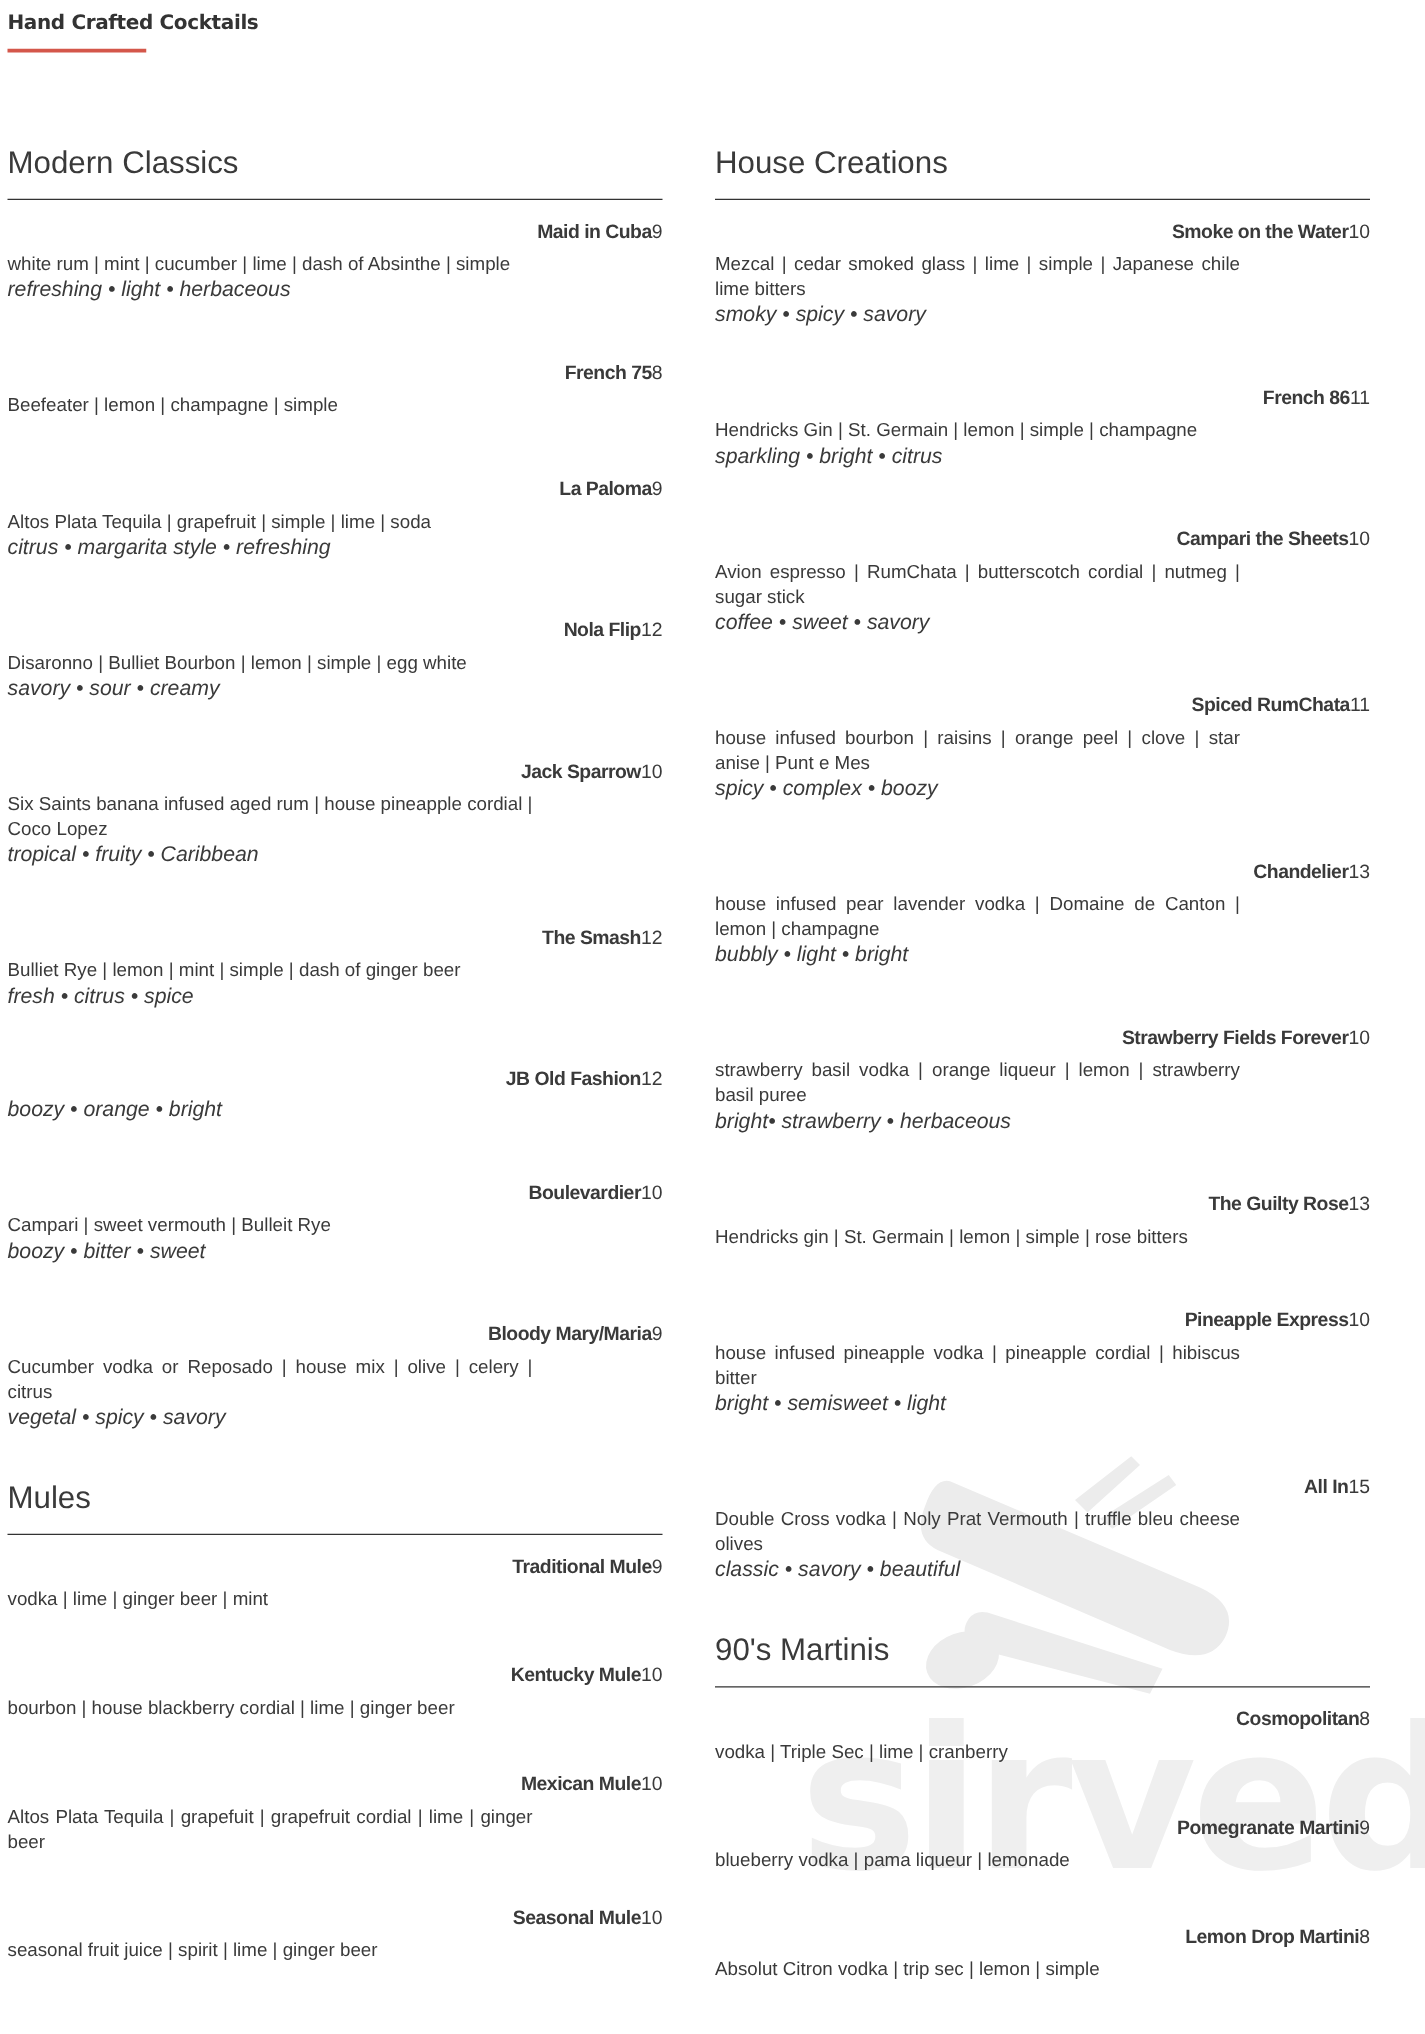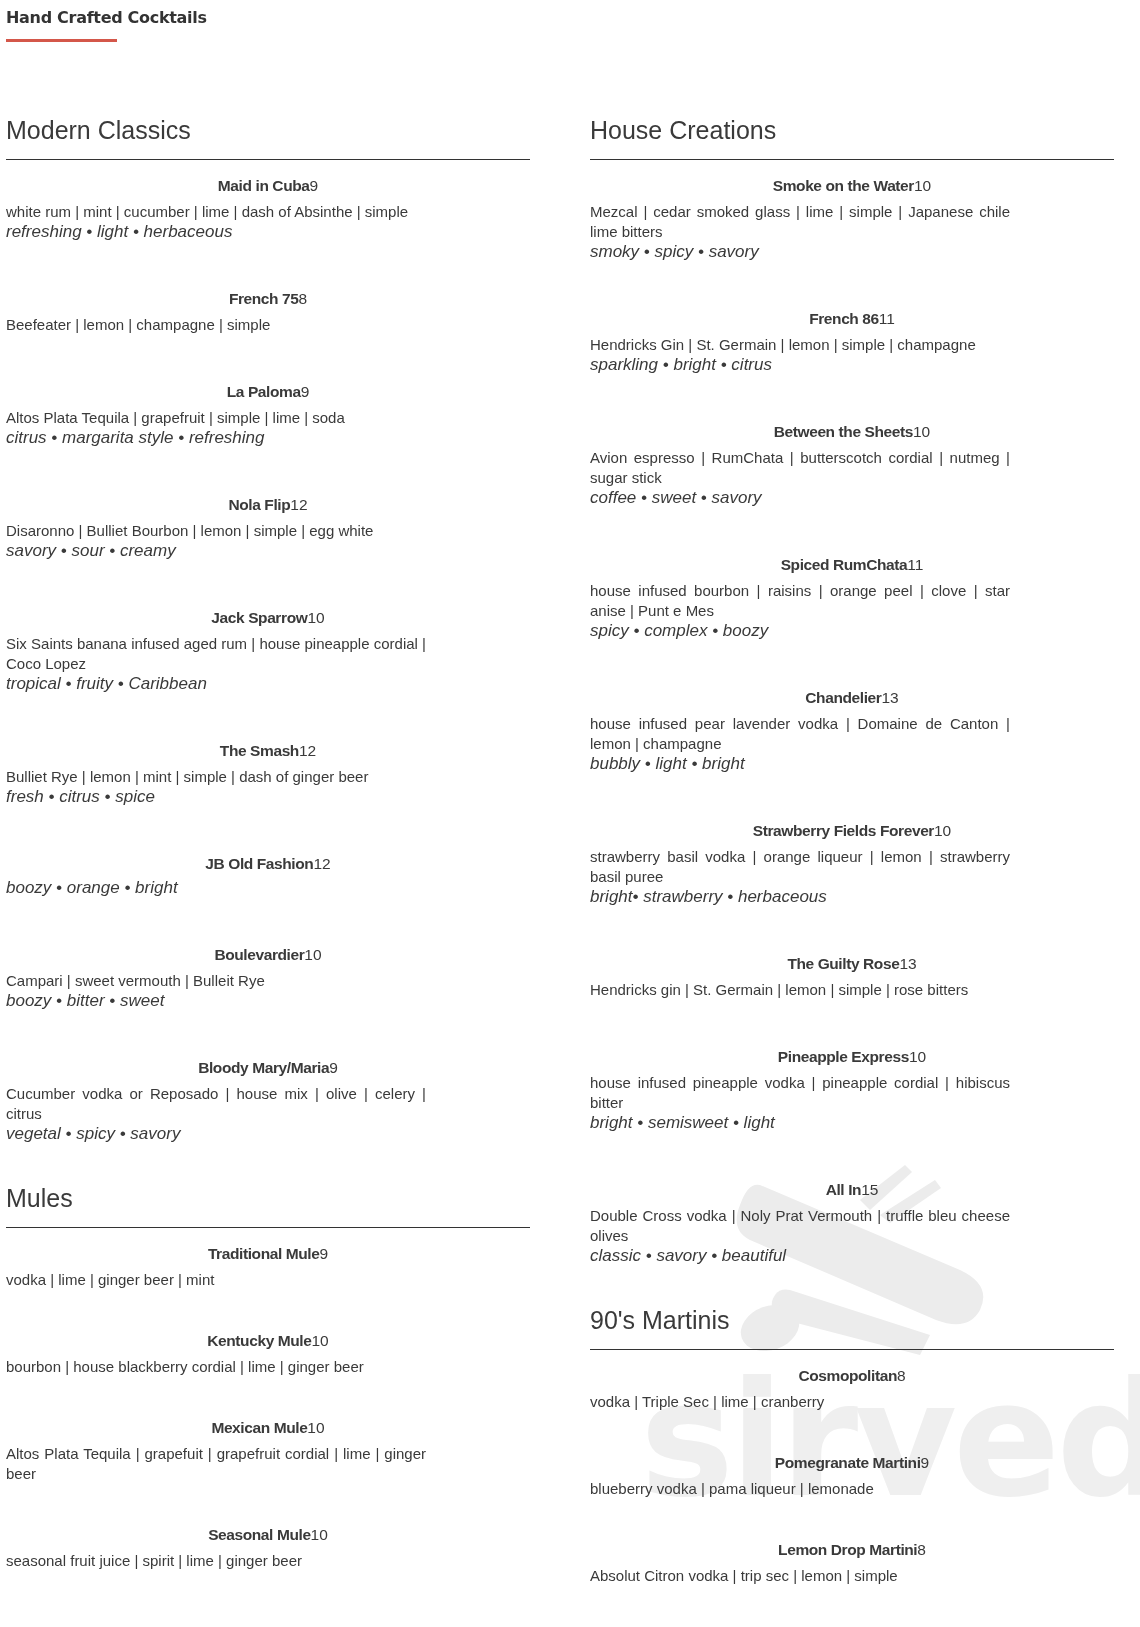--- a/index.html
+++ b/index.html
@@ -30,39 +30,39 @@
       width: 111px;
       height: 3px;
       background: #d4574a;
     }
     .column {
       position: absolute;
       top: 96px;
       margin-top: 16px;
     }
     .col-left { left: 6px; width: 524px; }
-    .col-right { left: 590px; width: 524px; }
+    .col-right { left: 572px; width: 524px; }
 
     .section-title {
       font-size: 25px;
       font-weight: normal;
       color: #3a3a3a;
       line-height: 36px;
       padding-left: 0;
     }
     .section-rule {
       margin-top: 11px;
       height: 1px;
       background: #333;
       width: 524px;
     }
     .item { position: relative; }
     .item-header {
       display: flex;
-      justify-content: center;
+      justify-content: flex-end;
       align-items: baseline;
       height: 28px;
       line-height: 28px;
     }
     .item-name {
       font-size: 15.5px;
       font-weight: bold;
       color: #3a3a3a;
       letter-spacing: -0.4px;
     }
@@ -271,21 +271,21 @@
         <div class="item-header">
             <span class="item-name">French 86</span>
             <span class="item-price">11</span>
           </div>
         <div class="item-ingredients">Hendricks Gin | St. Germain | lemon | simple | champagne</div>
         <div class="item-notes">sparkling • bright • citrus</div>
       </div>
 
       <div class="item" style="margin-top:43px">
         <div class="item-header">
-            <span class="item-name">Between the Sheets</span>
+            <span class="item-name">Campari the Sheets</span>
             <span class="item-price">10</span>
           </div>
         <div class="item-ingredients">Avion espresso | RumChata | butterscotch cordial | nutmeg | sugar stick</div>
         <div class="item-notes">coffee • sweet • savory</div>
       </div>
 
       <div class="item" style="margin-top:43px">
         <div class="item-header">
             <span class="item-name">Spiced RumChata</span>
             <span class="item-price">11</span>

